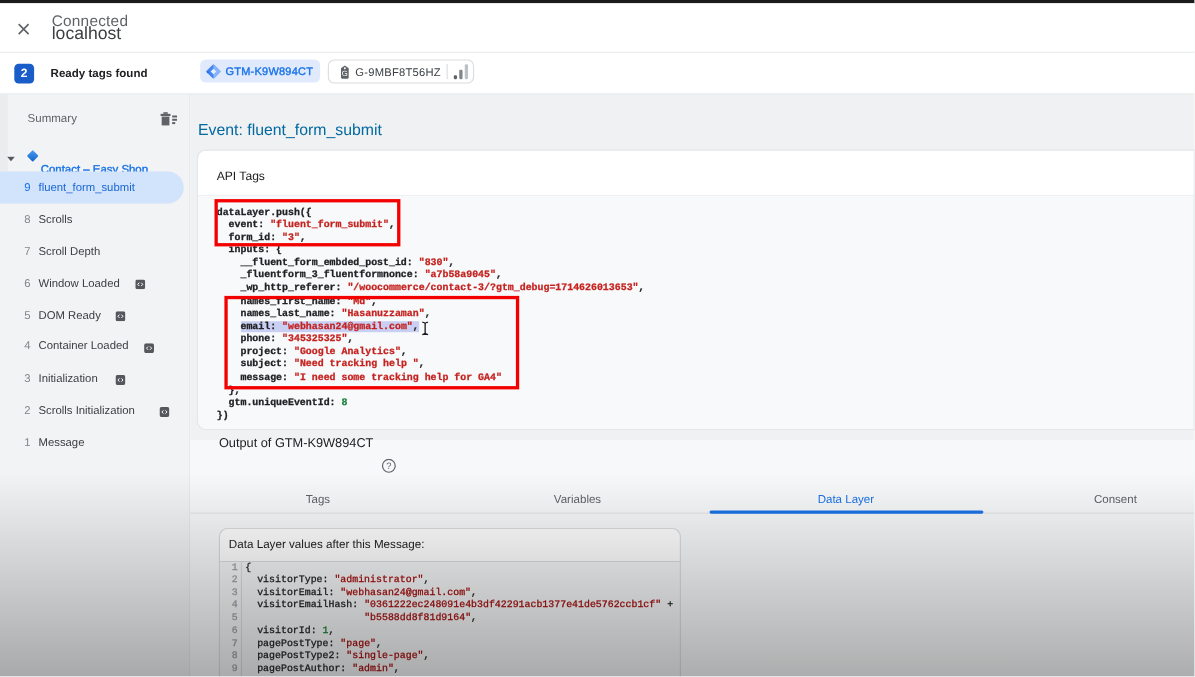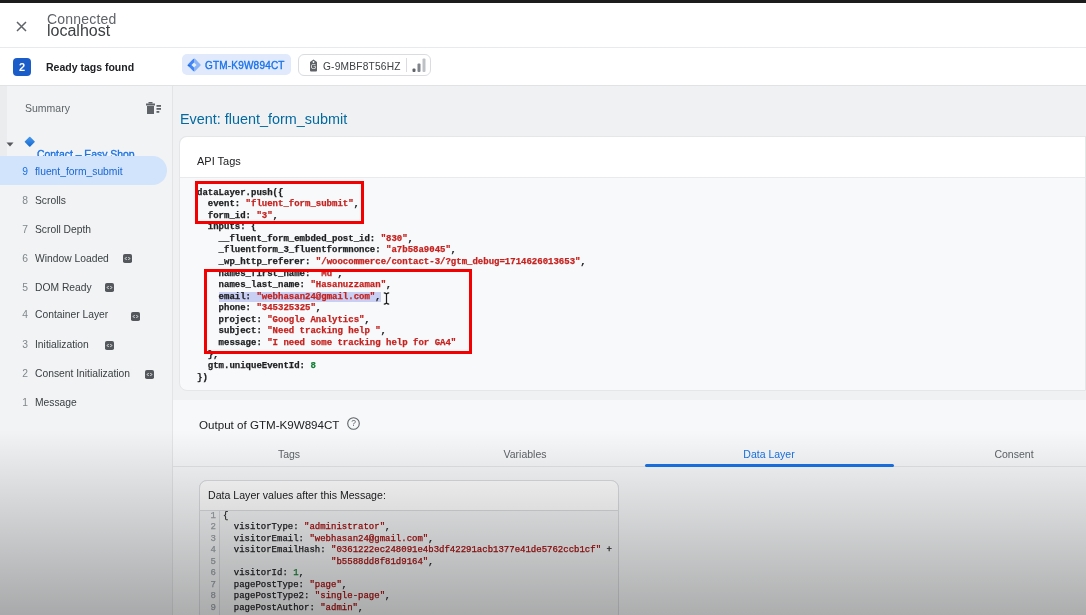--- a/index.html
+++ b/index.html
@@ -42,21 +42,21 @@
   #apititle{left:197px;top:154.5px;font-size:11px;color:#202124;}
   pre.code{margin:0;font-family:"Liberation Mono",monospace;font-size:9px;line-height:11.58px;color:#202124;font-weight:bold;-webkit-text-stroke:0.25px currentColor;}
   #apicode{left:197px;top:187.5px;}
   .s{color:#c5221f;}
   .n{color:#188038;}
   .sel{background:#c9cff2;}
   
   #rect1{left:195px;top:181px;width:169px;height:42.5px;border:3.5px solid #f30000;box-sizing:border-box;}
   #rect2{left:204px;top:268.5px;width:268px;height:85.5px;border:3.5px solid #f30000;box-sizing:border-box;}
   
-  #outtitle{left:199px;top:418px;font-size:11.6px;color:#202124;}
+  #outtitle{left:199px;top:396px;font-size:11.6px;color:#202124;}
   .tab{position:absolute;top:448px;font-size:10.5px;color:#5f6368;width:120px;text-align:center;}
   #tabline{left:173px;top:466px;width:913px;height:1px;background:#e3e5e7;}
   #tabsel{left:645px;top:464px;width:249px;height:3px;background:#1a73e8;border-radius:2px;}
   #dlcard{left:199px;top:479.5px;width:420px;height:142px;background:#f4f5f6;border:1px solid #dadce0;
           border-radius:8px;box-sizing:border-box;}
   #dlhdr{left:199px;top:479.5px;width:420px;height:31.5px;background:#fff;border:1px solid #dadce0;
          border-radius:8px 8px 0 0;box-sizing:border-box;}
   #dltitle{left:208px;top:489px;font-size:10.6px;color:#202124;}
   #dlgutline{left:218.5px;top:511px;width:1px;height:104px;background:#dadce0;}
   .dl{font-family:"Liberation Mono",monospace;font-size:9px;line-height:11.5px;-webkit-text-stroke:0.25px currentColor;}
@@ -147,29 +147,29 @@
 <div class="abs sbrow" style="left:0;top:252.5px;width:167px;">
     <span class="sbnum">6</span>
     <span class="sbtxt">Window Loaded</span>
   </div>
 <div class="abs sbrow" style="left:0;top:281.5px;width:167px;">
     <span class="sbnum">5</span>
     <span class="sbtxt">DOM Ready</span>
   </div>
 <div class="abs sbrow" style="left:0;top:309px;width:167px;">
     <span class="sbnum">4</span>
-    <span class="sbtxt">Container Layer</span>
+    <span class="sbtxt">Container Loaded</span>
   </div>
 <div class="abs sbrow" style="left:0;top:339px;width:167px;">
     <span class="sbnum">3</span>
     <span class="sbtxt">Initialization</span>
   </div>
 <div class="abs sbrow" style="left:0;top:368px;width:167px;">
     <span class="sbnum">2</span>
-    <span class="sbtxt">Consent Initialization</span>
+    <span class="sbtxt">Scrolls Initialization</span>
   </div>
 <div class="abs sbrow" style="left:0;top:396.5px;width:167px;">
     <span class="sbnum">1</span>
     <span class="sbtxt">Message</span>
   </div>
 <svg class="abs" style="left:122.5px;top:254px" width="9" height="9" viewBox="0 0 9 9">
   <rect x="0" y="0" width="9" height="9" rx="1.8" fill="#54575b"></rect>
   <path d="M3.6 3 L2.2 4.5 L3.6 6 M5.4 3 L6.8 4.5 L5.4 6" stroke="#fff" stroke-width="0.9" fill="none"></path>
 </svg>
 <svg class="abs" style="left:104.5px;top:283px" width="9" height="9" viewBox="0 0 9 9">

